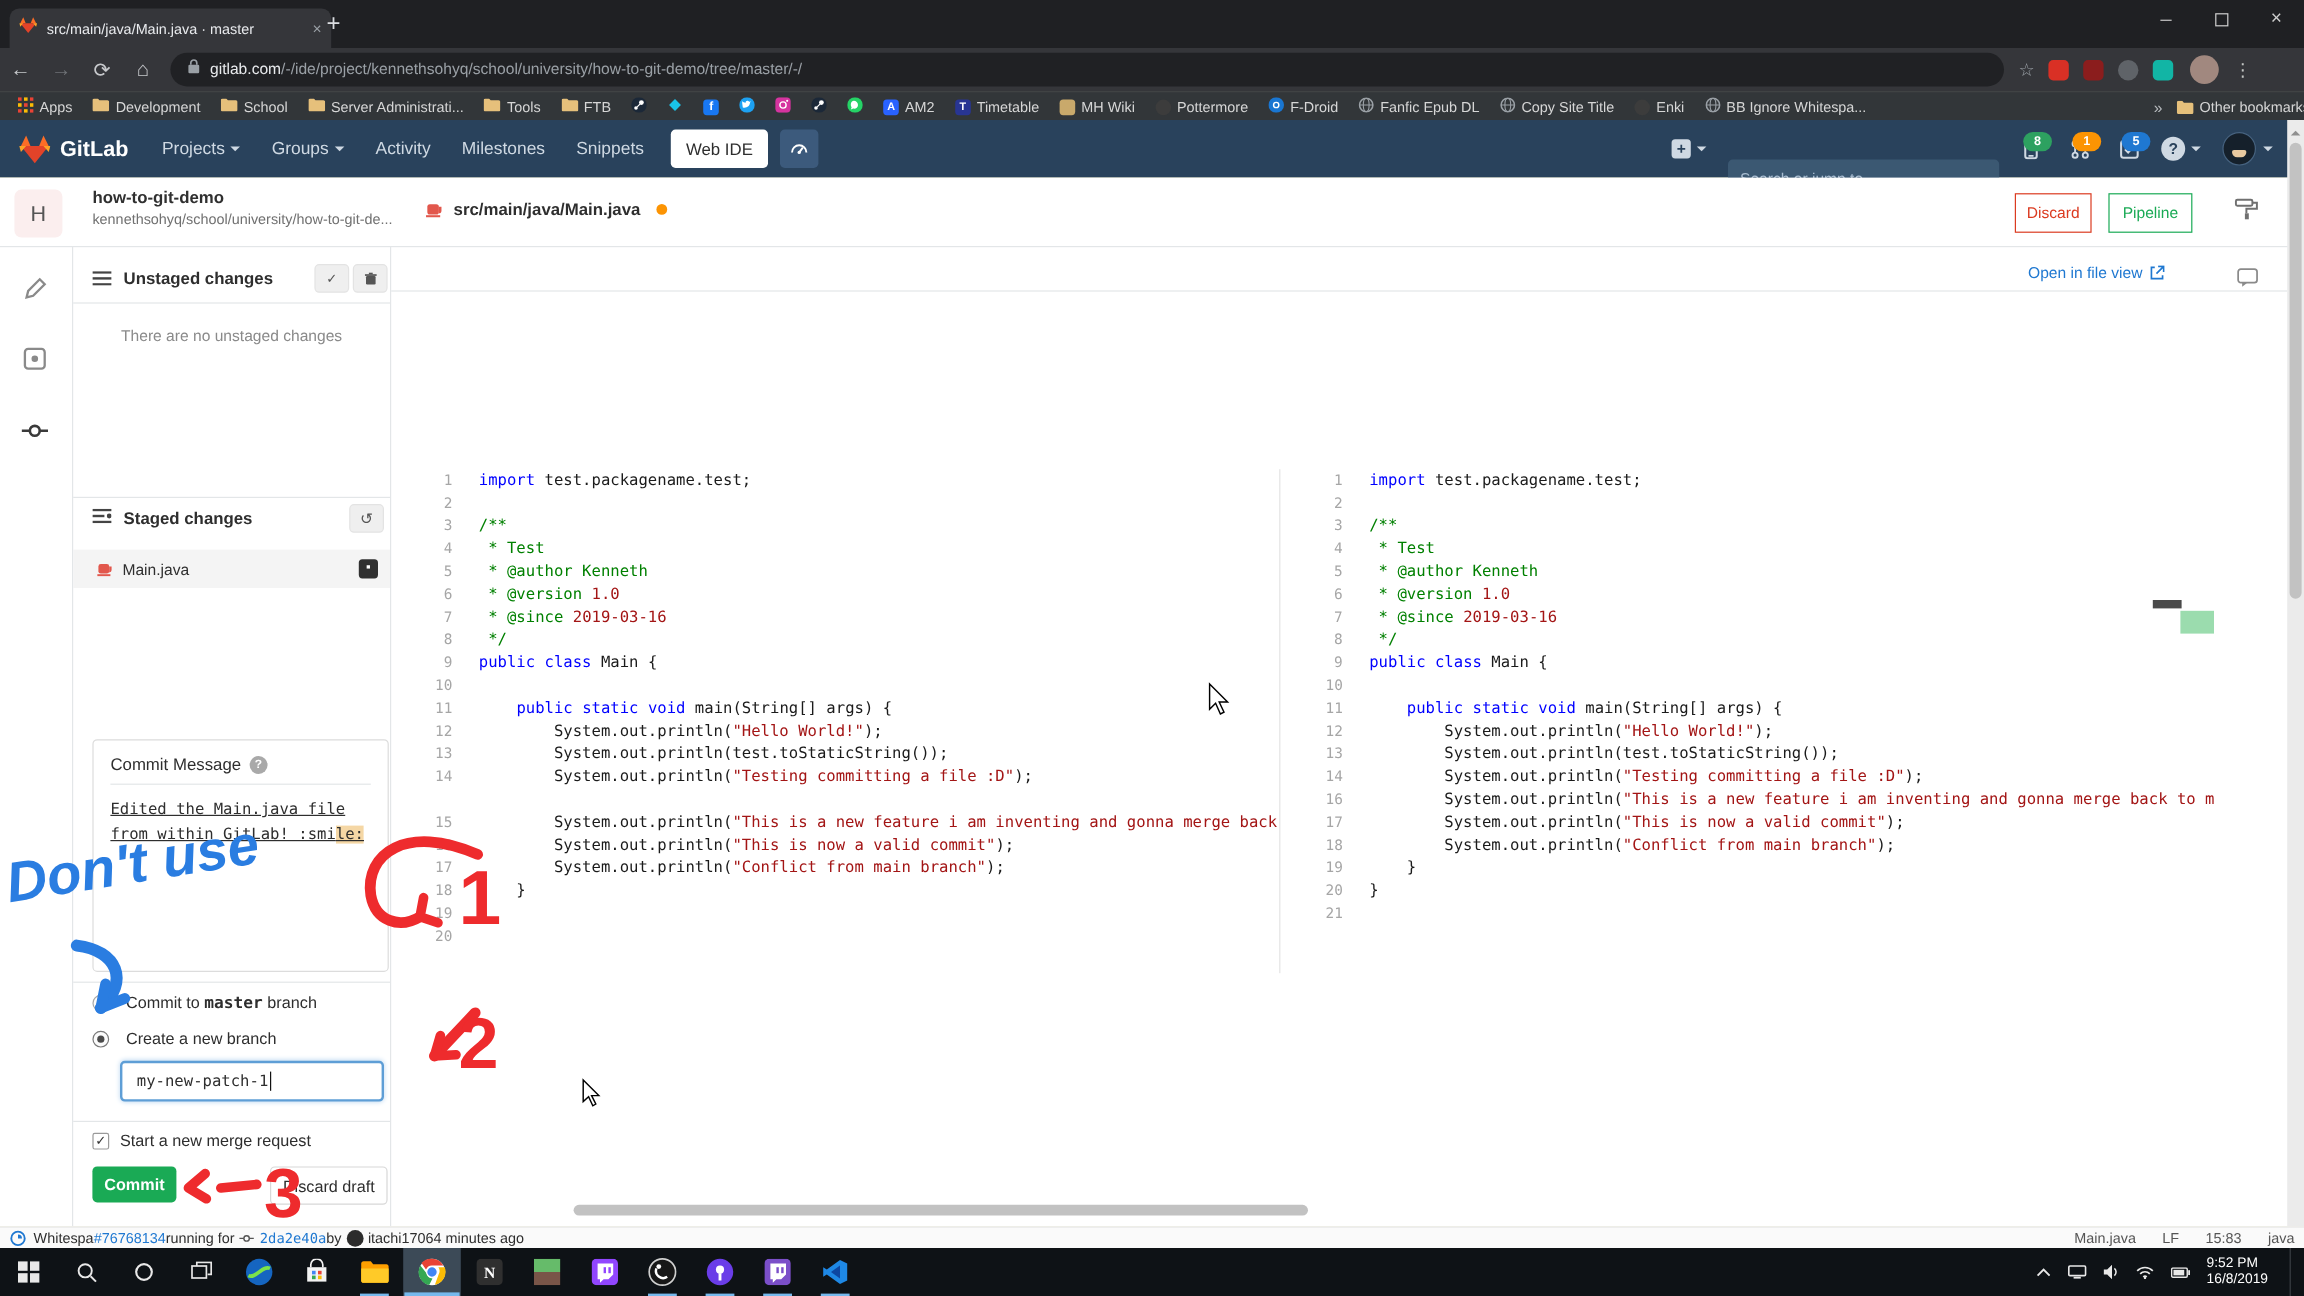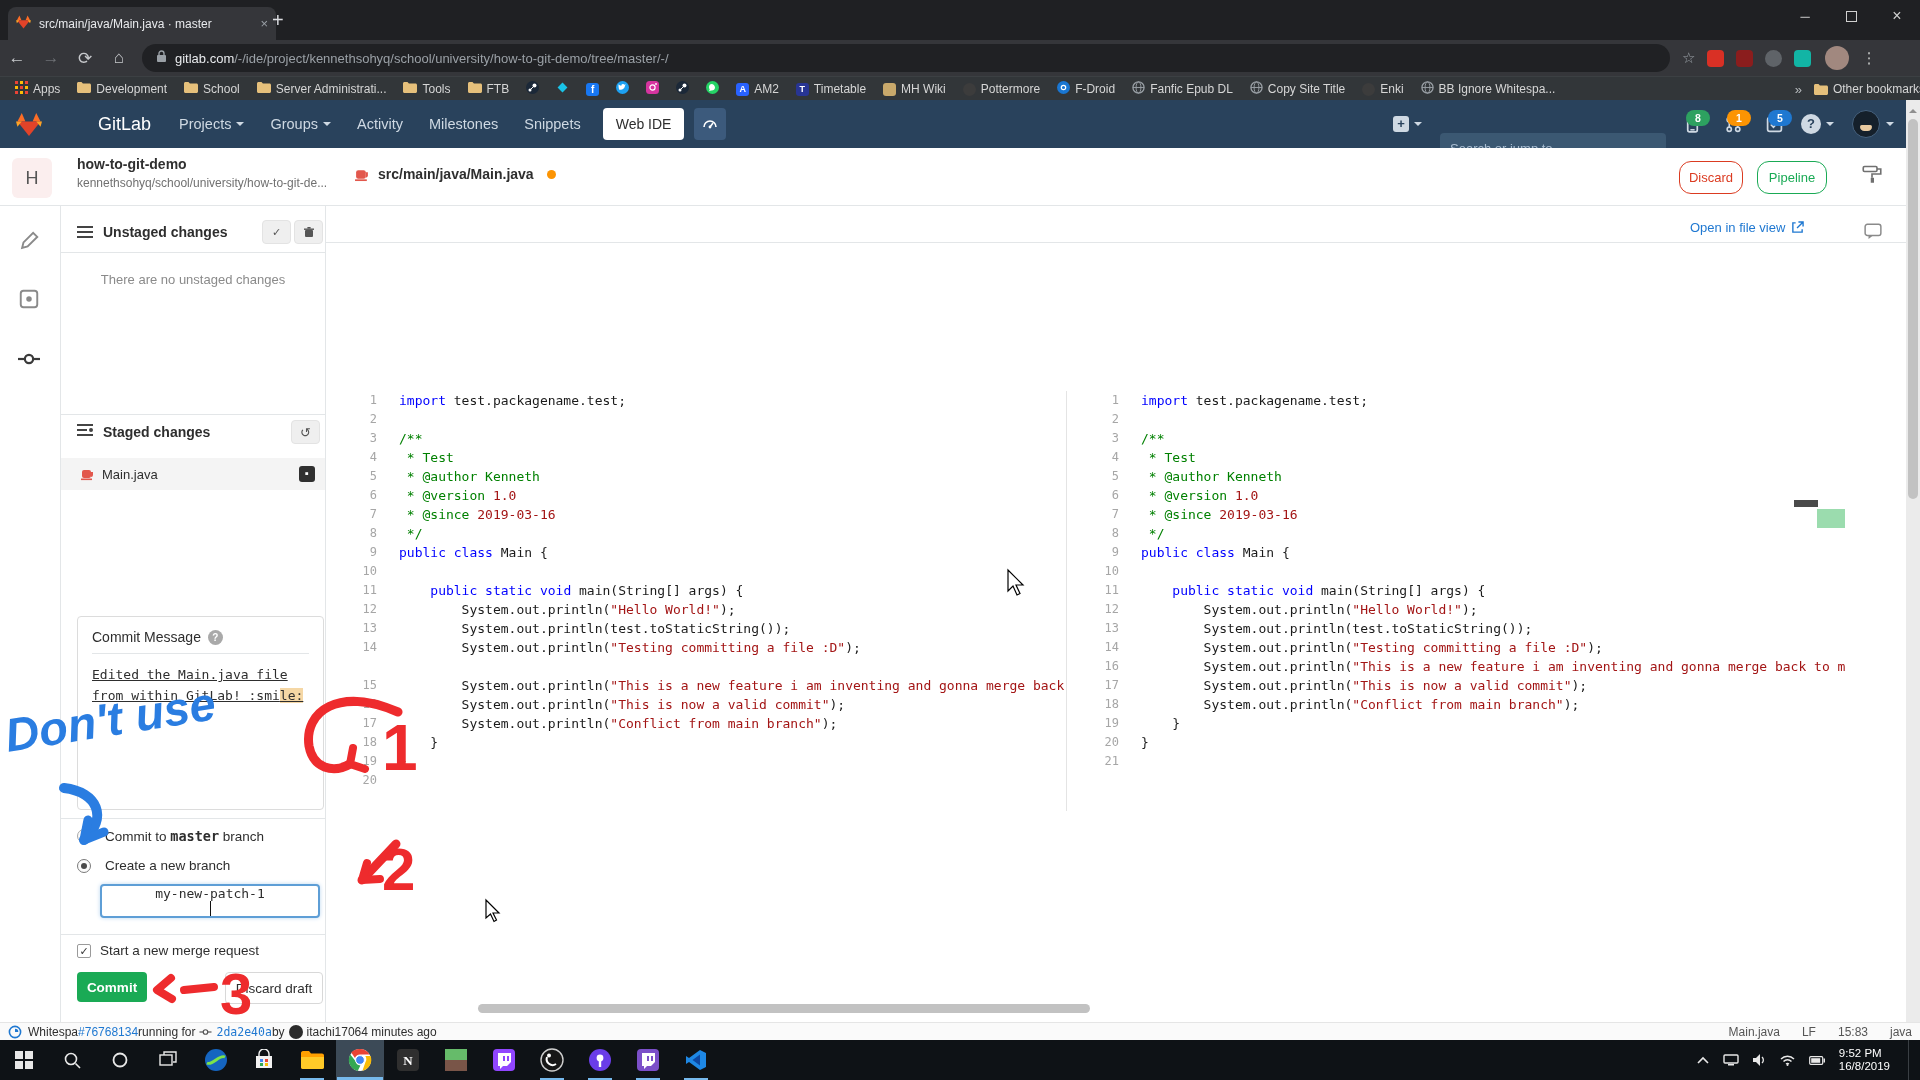--- a/index.html
+++ b/index.html
@@ -21,21 +21,21 @@
     display:flex;align-items:center;padding:0 14px;gap:8px;max-width:1500px;}
   .url-domain{color:#e8eaed;font-size:13px;}
   .url-path{color:#9aa0a6;font-size:13px;white-space:nowrap;overflow:hidden;}
   .ext{width:17px;height:17px;border-radius:4px;margin-left:12px;}
   .bookmarks{left:0;top:76px;width:1920px;height:24px;background:#323639;border-top:1px solid #3c4043;
     display:flex;align-items:center;padding:0 10px;gap:7px;color:#d6d6d6;font-size:12px;}
   .bm{display:flex;align-items:center;gap:5px;padding:0 5px;white-space:nowrap;}
   
   .glheader{left:0;top:100px;width:1920px;height:48px;background:#29425c;display:flex;align-items:center;color:#cfd9e3;}
   .gl-logo{display:flex;align-items:center;gap:8px;margin-left:16px;}
-  .gl-logo-text{color:#fff;font-size:18px;font-weight:normal;margin-left:48px;}
+  .gl-logo-text{color:#fff;font-size:18px;font-weight:bold;}
   .gl-nav{display:flex;align-items:center;gap:26px;margin-left:28px;font-size:14.5px;}
   .gl-nav-item{display:flex;align-items:center;gap:5px;}
   .webide-pill{margin-left:22px;background:#fff;color:#2e2e2e;font-size:14px;padding:8px 13px;border-radius:4px;}
   .gauge-box{margin-left:10px;width:32px;height:32px;background:#3c5a7c;border-radius:4px;
     display:flex;align-items:center;justify-content:center;}
   .gl-right{margin-left:auto;display:flex;align-items:center;gap:18px;margin-right:26px;}
   .gl-search{width:188px;height:30px;background:#3b5872;border:0;border-radius:4px;color:#cfd9e3;
     font-size:13px;padding:0 28px 0 10px;outline:none;}
   .gl-search::placeholder{color:#a9bdd1;}
   .badge{position:absolute;top:-6px;right:-9px;min-width:16px;height:16px;border-radius:8px;color:#fff;
@@ -47,28 +47,28 @@
   .panel-title{font-weight:bold;font-size:14px;color:#2e2e2e;}
   .mini-btn{background:#efefef;border:1px solid #e3e3e3;border-radius:4px;width:27px;height:22px;
     display:flex;align-items:center;justify-content:center;font-size:11px;color:#555;}
   .filerow{background:#f4f4f4;display:flex;align-items:center;padding:0 10px 0 20px;gap:8px;font-size:13px;color:#2e2e2e;}
   .commitbox{border:1px solid #dcdcdc;border-radius:4px;background:#fff;}
   .mono{font-family:"DejaVu Sans Mono","Liberation Mono",monospace;}
   .radio{width:14px;height:14px;border-radius:50%;border:1px solid #a7a7a7;background:#fbfbfb;box-sizing:border-box;}
   .radio.sel{border-color:#7a7a7a;}
   .radio.sel::after{content:"";display:block;width:6px;height:6px;background:#4a4a4a;border-radius:50%;margin:3px;}
   .branch-input{border:2px solid #5e9ed6;box-shadow:0 0 4px #bcd7f0;border-radius:4px;background:#fff;
-    display:flex;align-items:center;padding:0 12px;font-size:13px;color:#2e2e2e;flex-direction:column;}
+    display:flex;align-items:center;padding:0 12px;font-size:13px;color:#2e2e2e;}
   .checkbox{width:14px;height:14px;border:1px solid #9a9a9a;border-radius:2px;background:#fff;color:#333;
     font-size:11px;line-height:13px;text-align:center;box-sizing:border-box;}
   .btn-commit{background:#1aaa55;color:#fff;border-radius:4px;font-size:13.5px;font-weight:bold;
     display:flex;align-items:center;justify-content:center;}
   .btn-plain{background:#fff;color:#2e2e2e;border:1px solid #d8d8d8;border-radius:4px;font-size:13.5px;
     display:flex;align-items:center;justify-content:center;}
-  .btn-outline{border-radius:12px;background:#fff;font-size:13px;display:flex;align-items:center;justify-content:center;}
+  .btn-outline{border-radius:0;background:#fff;font-size:13px;display:flex;align-items:center;justify-content:center;}
   
   .pane{top:243px;height:420px;overflow:hidden;font-family:"DejaVu Sans Mono","Liberation Mono",monospace;font-size:13px;}
   .code-row{display:flex;height:19px;line-height:19px;}
   .gut{width:52px;text-align:right;padding-right:12px;color:#a6a6a6;flex:none;font-size:12px;}
   .cl{white-space:pre;overflow:hidden;flex:1;padding-left:10px;}
   .tk-k{color:#0000ff;} .tk-s{color:#a31515;} .tk-c{color:#008000;} .tk-d{color:#a31515;} .tk-p{color:#1b1b1b;}
   .code-row.add{background:#c9f0d4;}
   .code-row.add .gut{background:#b6e7c6;color:#15803d;font-weight:bold;}
   
   .glstatus{left:0;top:1022px;width:1920px;height:18px;background:#fafafa;border-top:1px solid #e5e5e5;

